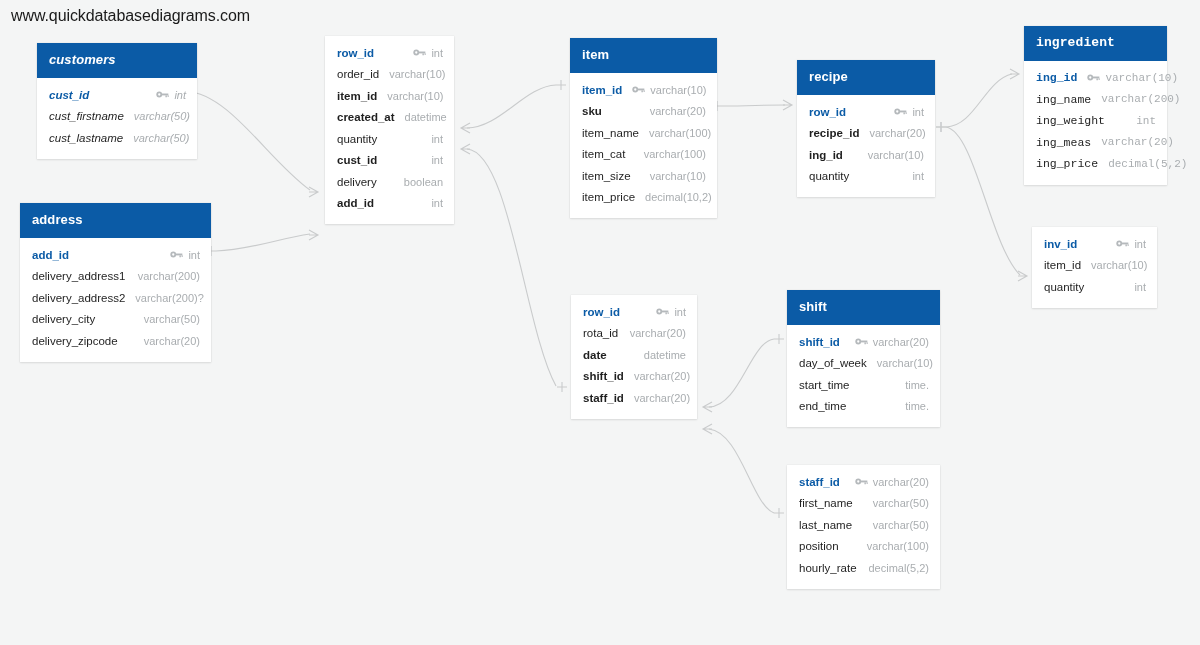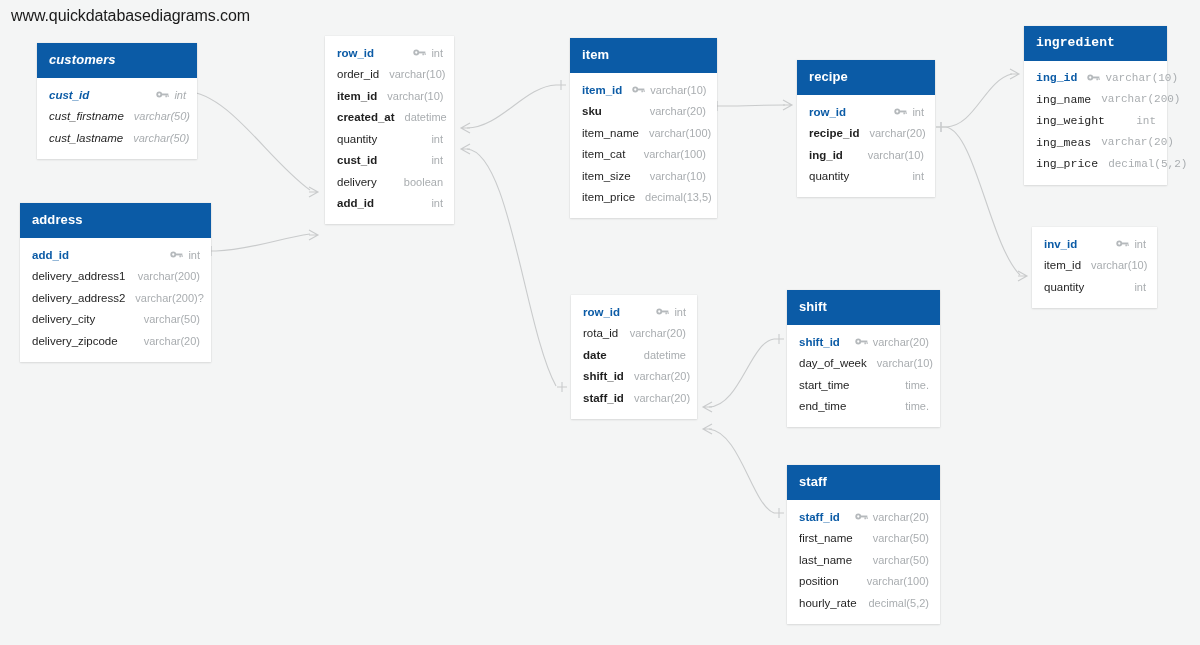--- a/index.html
+++ b/index.html
@@ -300,21 +300,21 @@
             <span class="field-type">varchar(100)</span>
           </div>
           <div class="field-row">
             <span class="field-name">item_size</span>
             <span class="field-spacer"></span>
             <span class="field-type">varchar(10)</span>
           </div>
           <div class="field-row">
             <span class="field-name">item_price</span>
             <span class="field-spacer"></span>
-            <span class="field-type">decimal(13,5)</span>
+            <span class="field-type">decimal(10,2)</span>
           </div>
         </div>
       </div>
       <div class="table-card" style="left: 797px; top: 33px; width: 138px; margin-top: 27px;">
         <div class="table-header">recipe</div>
         <div class="table-body">
           <div class="field-row">
             <span class="field-name pk">row_id</span>
             <span class="field-spacer"></span>
             <svg viewBox="0 0 16 10" width="13" height="9" class="key-icon">
@@ -478,21 +478,20 @@
             <span class="field-type">time.</span>
           </div>
           <div class="field-row">
             <span class="field-name">end_time</span>
             <span class="field-spacer"></span>
             <span class="field-type">time.</span>
           </div>
         </div>
       </div>
       <div class="table-card" style="left: 787px; top: 465px; width: 153px;">
-        <div class="table-header">staff</div>
         <div class="table-body">
           <div class="field-row">
             <span class="field-name pk">staff_id</span>
             <span class="field-spacer"></span>
             <svg viewBox="0 0 16 10" width="13" height="9" class="key-icon">
               <g fill="#b5b9bc">
                 <circle cx="4" cy="5" r="3.6"></circle>
                 <circle cx="4" cy="5" r="1.4" fill="#ffffff"></circle>
                 <rect x="7" y="3.8" width="8.2" height="2.3"></rect>
                 <rect x="11.6" y="6.1" width="1.8" height="2.3"></rect>

